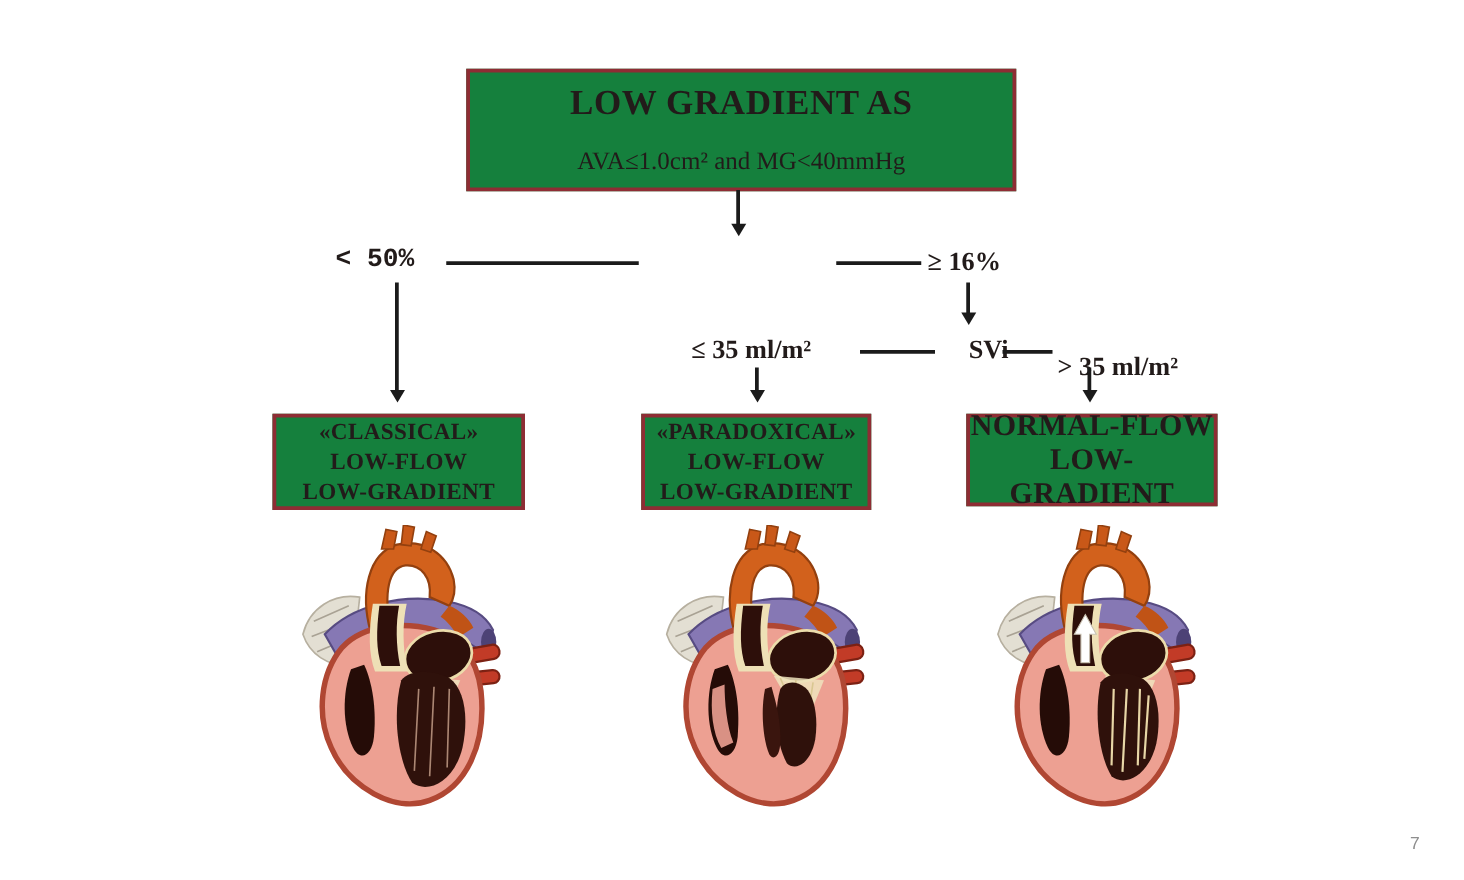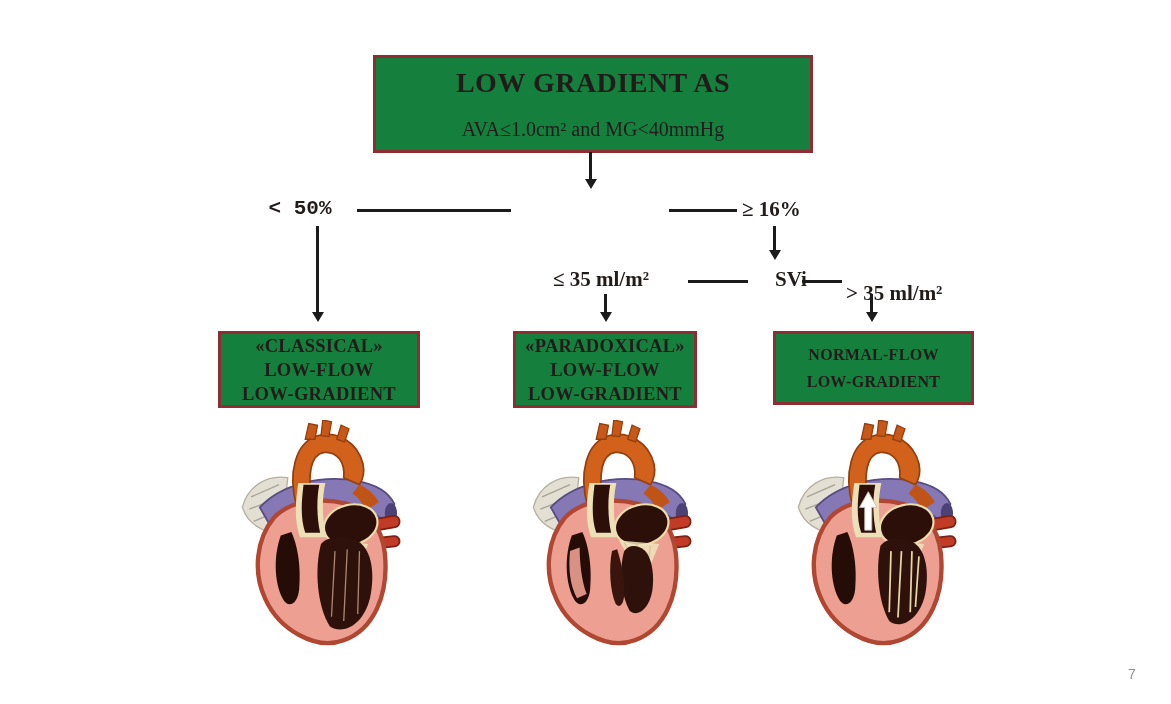--- a/index.html
+++ b/index.html
@@ -14,21 +14,21 @@
     text-align:center;
   }
   .root-box{left:373px;top:55px;width:440px;height:98px;}
   .root-title{font-size:28px;font-weight:bold;letter-spacing:.5px;line-height:1.15;}
   .root-sub{font-size:20px;margin-top:19px;}
   .lvef-box{left:511px;top:188px;width:158px;height:45px;}
   .lvef-label{font-size:24px;font-weight:bold;letter-spacing:1px;}
   .outcome{font-weight:bold;font-size:18.5px;line-height:24px;letter-spacing:.3px;}
   .outcome-1{left:218px;top:331px;width:202px;height:77px;}
   .outcome-2{left:513px;top:331px;width:184px;height:77px;}
-  .outcome-3{left:773px;top:331px;width:201px;height:74px;font-size:16px;line-height:27px;}
+  .outcome-3{left:773px;top:331px;width:201px;height:74px;font-size:24px;line-height:27px;}
   .hline{position:absolute;height:3px;background:#1b1b1b;}
   .vline{position:absolute;width:3px;background:#1b1b1b;}
   .arrow-down{position:absolute;width:0;height:0;
     border-left:6px solid transparent;border-right:6px solid transparent;
     border-top:10px solid #1b1b1b;}
   .branch-label{position:absolute;font-weight:bold;font-size:21px;white-space:nowrap;}
   .heart{position:absolute;width:175px;height:236px;}
   .page-num{position:absolute;left:1128px;top:666px;font-family:"Liberation Sans","DejaVu Sans",sans-serif;
     font-size:14px;color:#8e8e8e;}
 </style>

